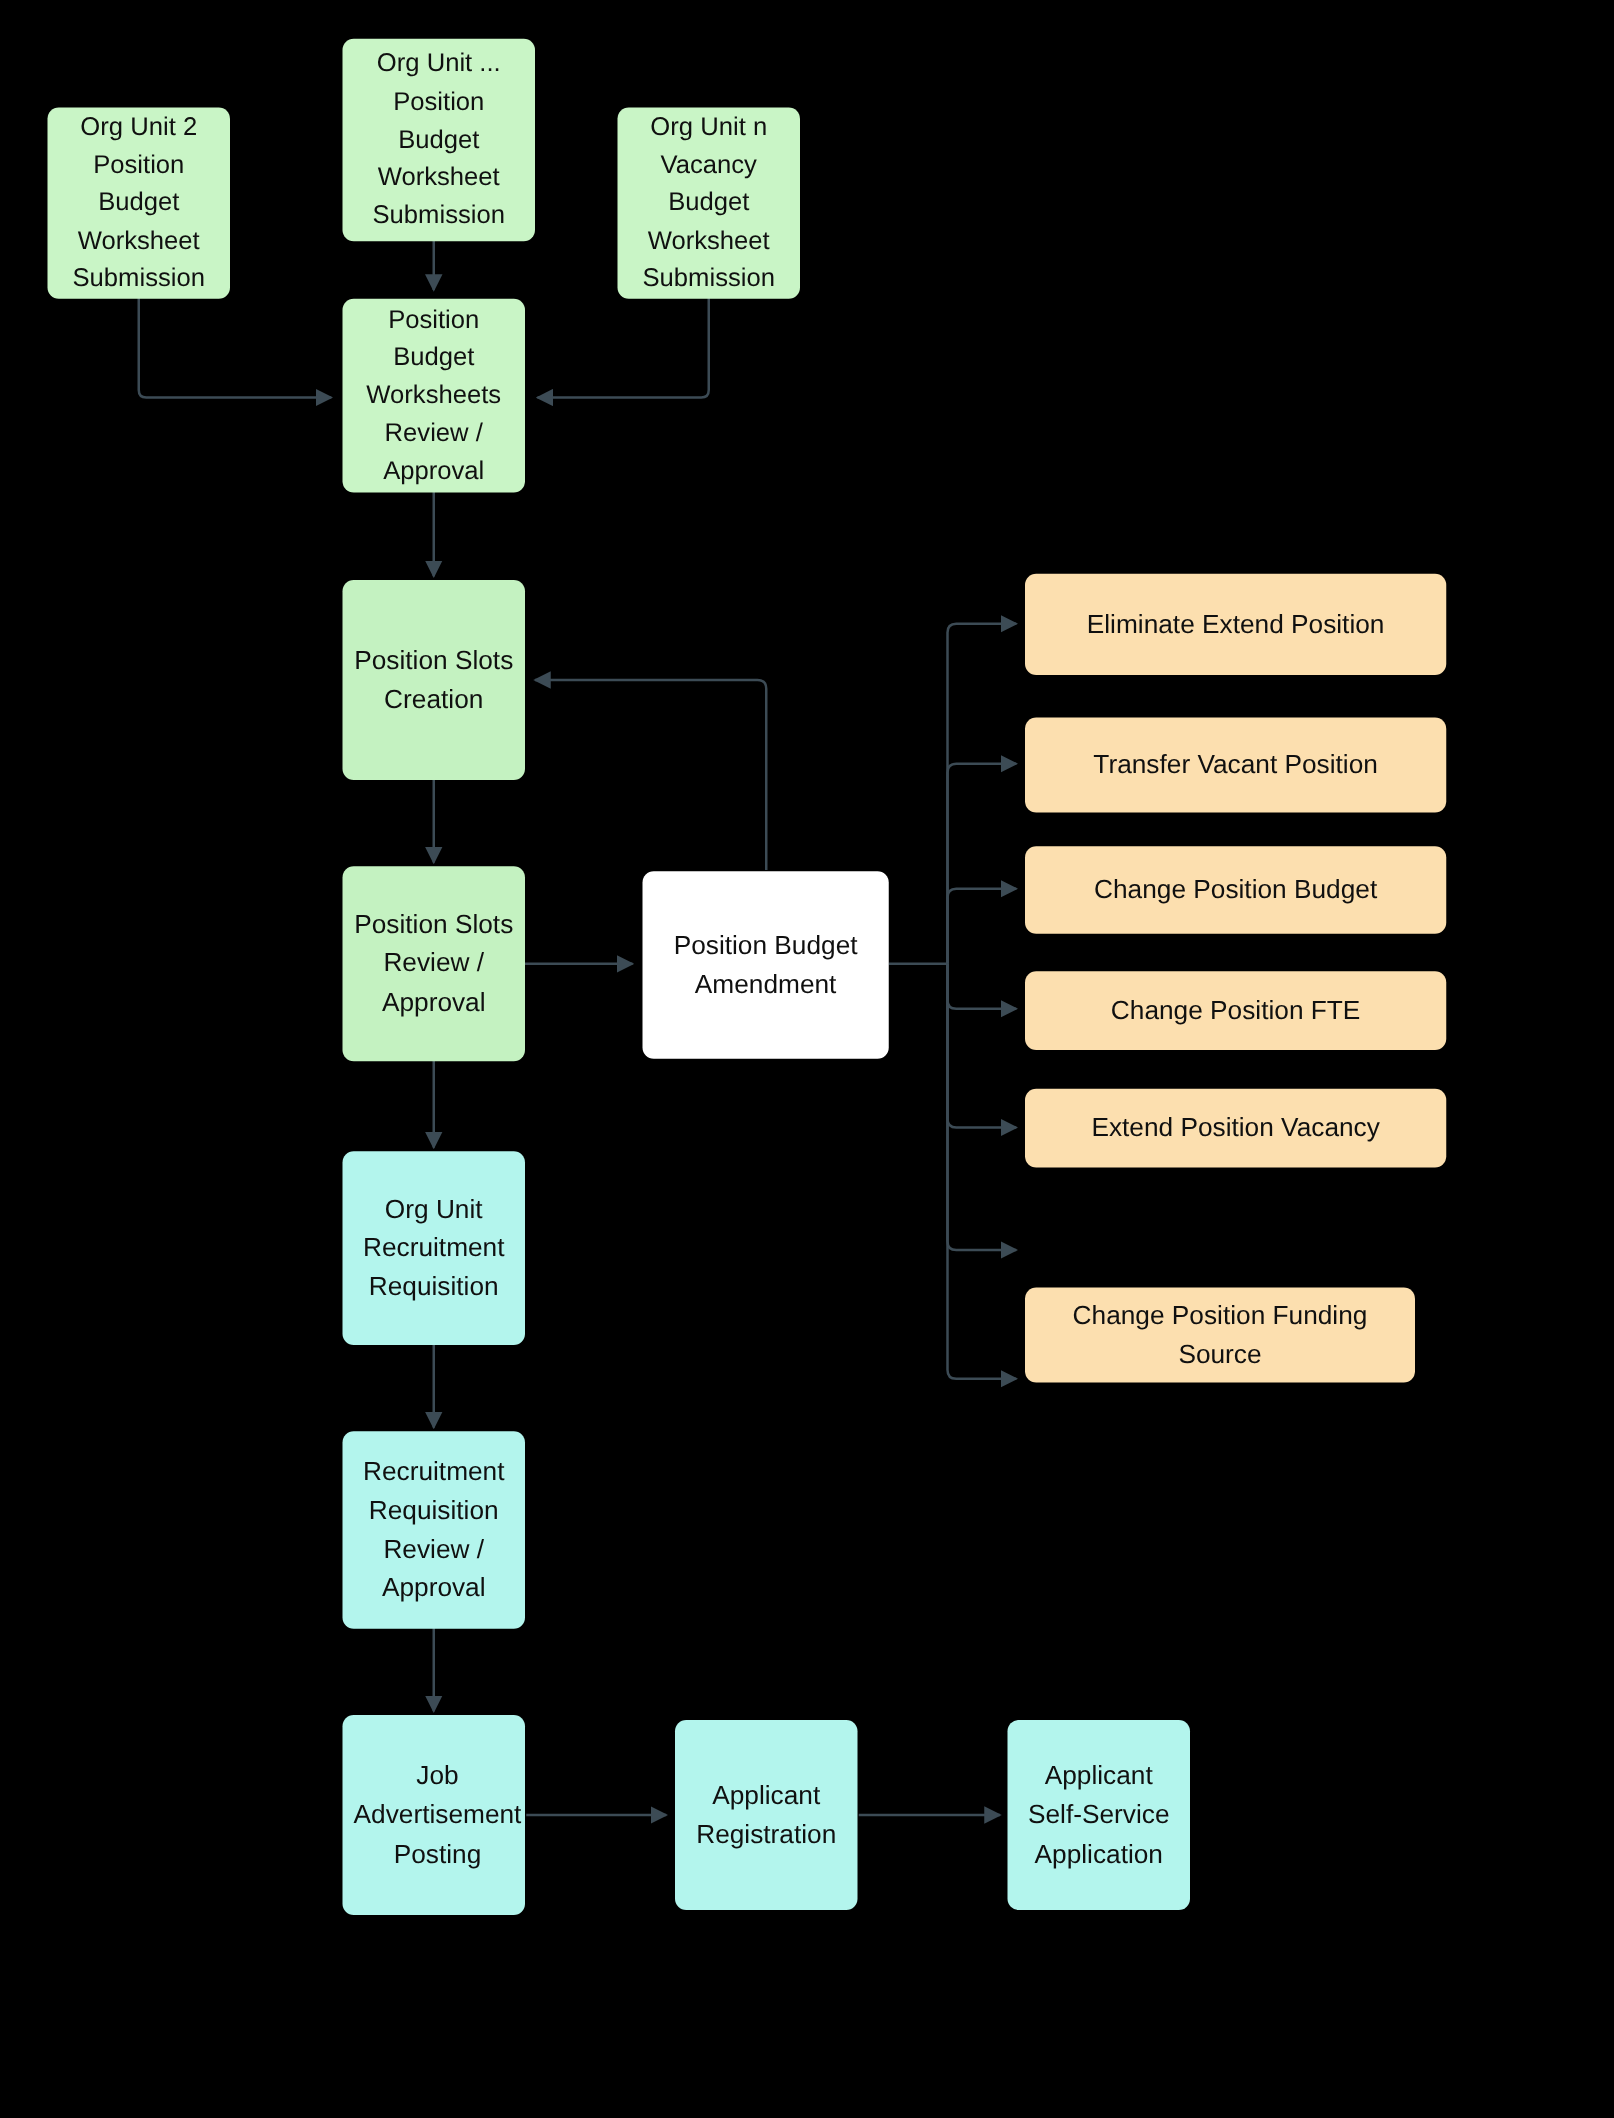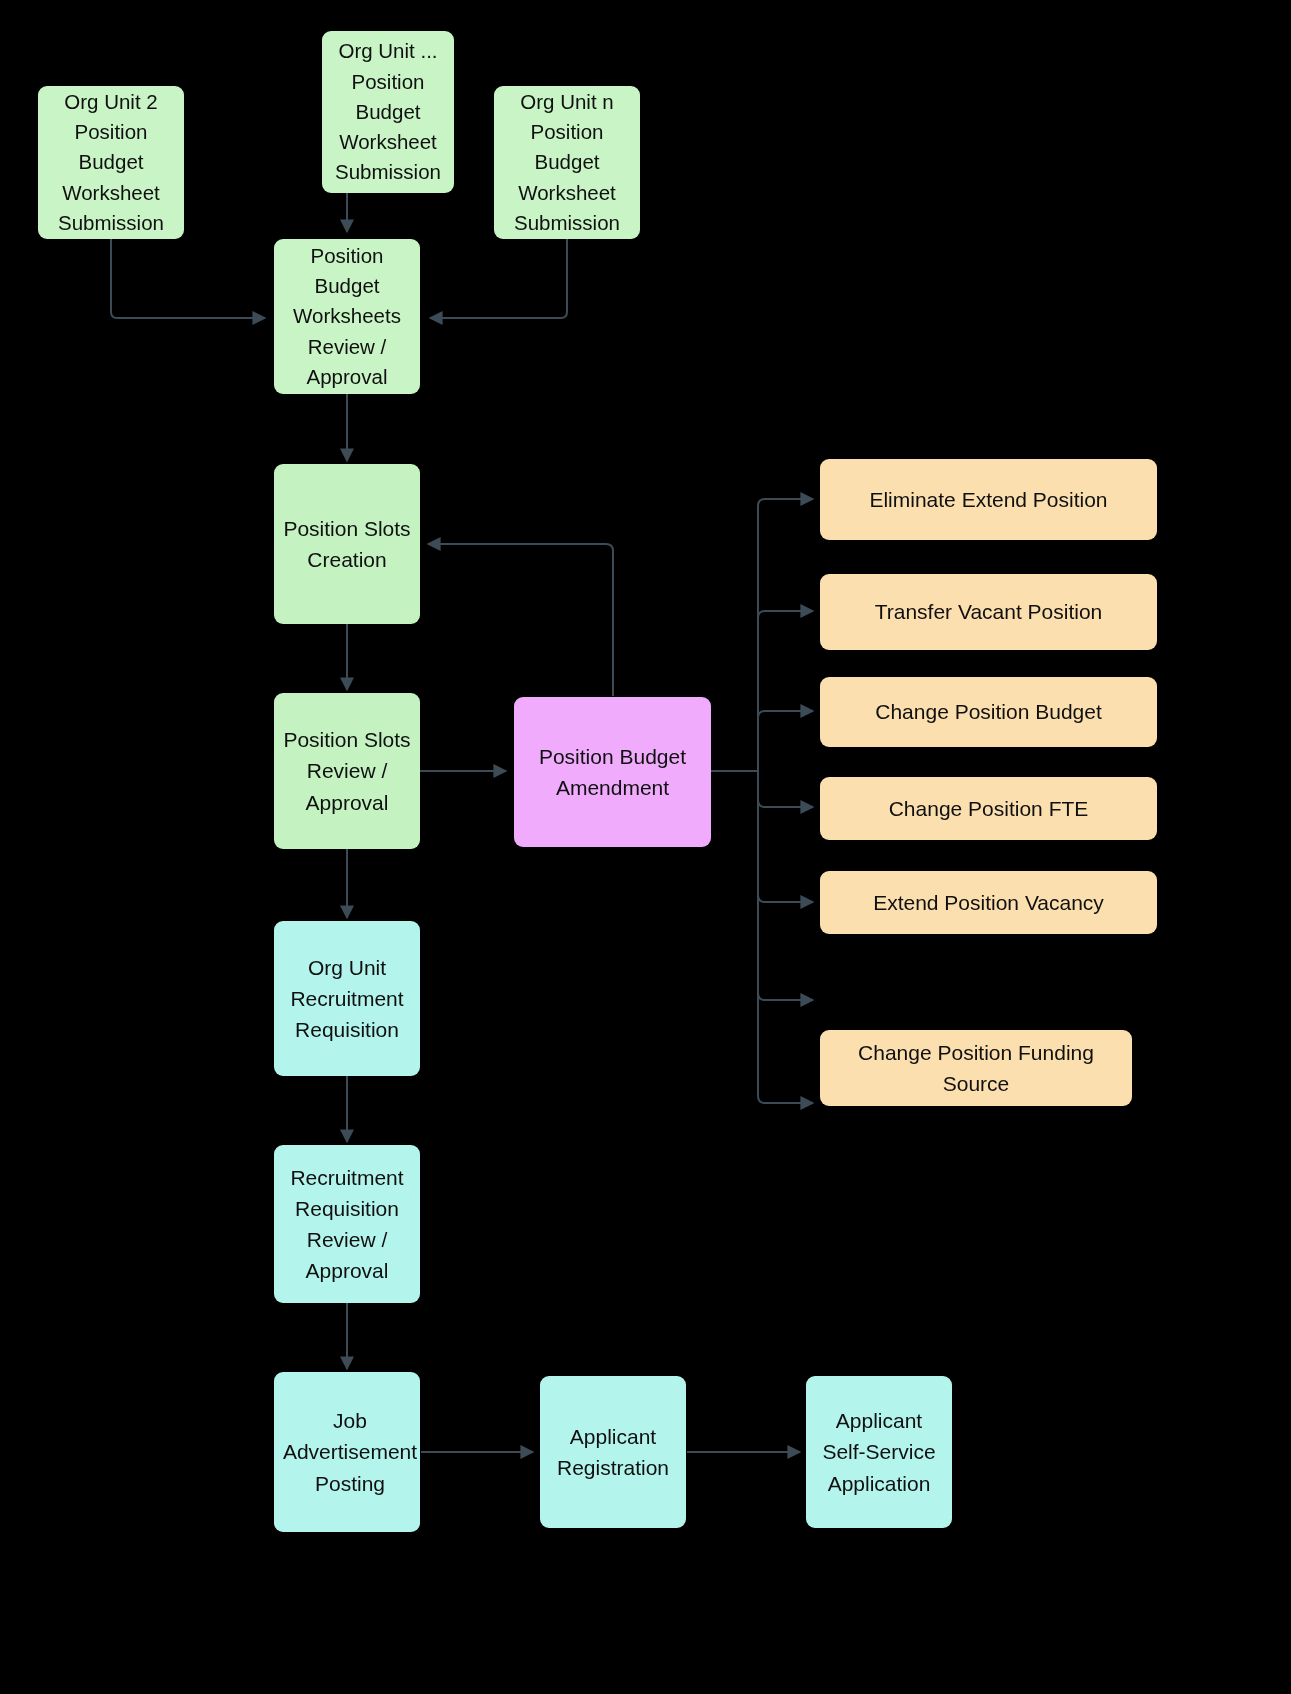--- a/index.html
+++ b/index.html
@@ -36,21 +36,21 @@
     justify-content: center;
     text-align: center;
     border-radius: 9px;
     color: #101010;
     line-height: 1.48;
     white-space: pre-line;
     padding: 4px 8px;
   }
   .n-green  { background: #c9f5c6; }
   .n-green2 { background: #c4f2c1; }
-  .n-orange { background: #f0abfc; }
+  .n-orange { background: #ffffff; }
   .n-peach  { background: #fcdfaf; }
   .n-cyan   { background: #b3f5ed; }
 
   .fs-20 { font-size: 20.5px; }
   .fs-21 { font-size: 21px; }
 </style>
 </head>
 <body>
 
 <div id="canvas">
@@ -97,28 +97,28 @@
       <path d="M 687 1452 L 800 1452"></path>
     </g>
   </svg>
 
   <div class="node n-green fs-20" style="left:38px; top:86px; width:146px; height:153px;">Org Unit 2
 Position
 Budget
 Worksheet
 Submission</div>
 
-  <div class="node n-green fs-20" style="left:274px; top:31px; width:132px; height:162px;margin-left:48px;">Org Unit ...
+  <div class="node n-green fs-20" style="left:274px; top:31px; width:154px; height:162px;">Org Unit ...
 Position
 Budget
 Worksheet
 Submission</div>
 
   <div class="node n-green fs-20" style="left:494px; top:86px; width:146px; height:153px;">Org Unit n
-Position
+Vacancy
 Budget
 Worksheet
 Submission</div>
 
   <div class="node n-green fs-20" style="left:274px; top:239px; width:146px; height:155px;">Position
 Budget
 Worksheets
 Review /
 Approval</div>
 

